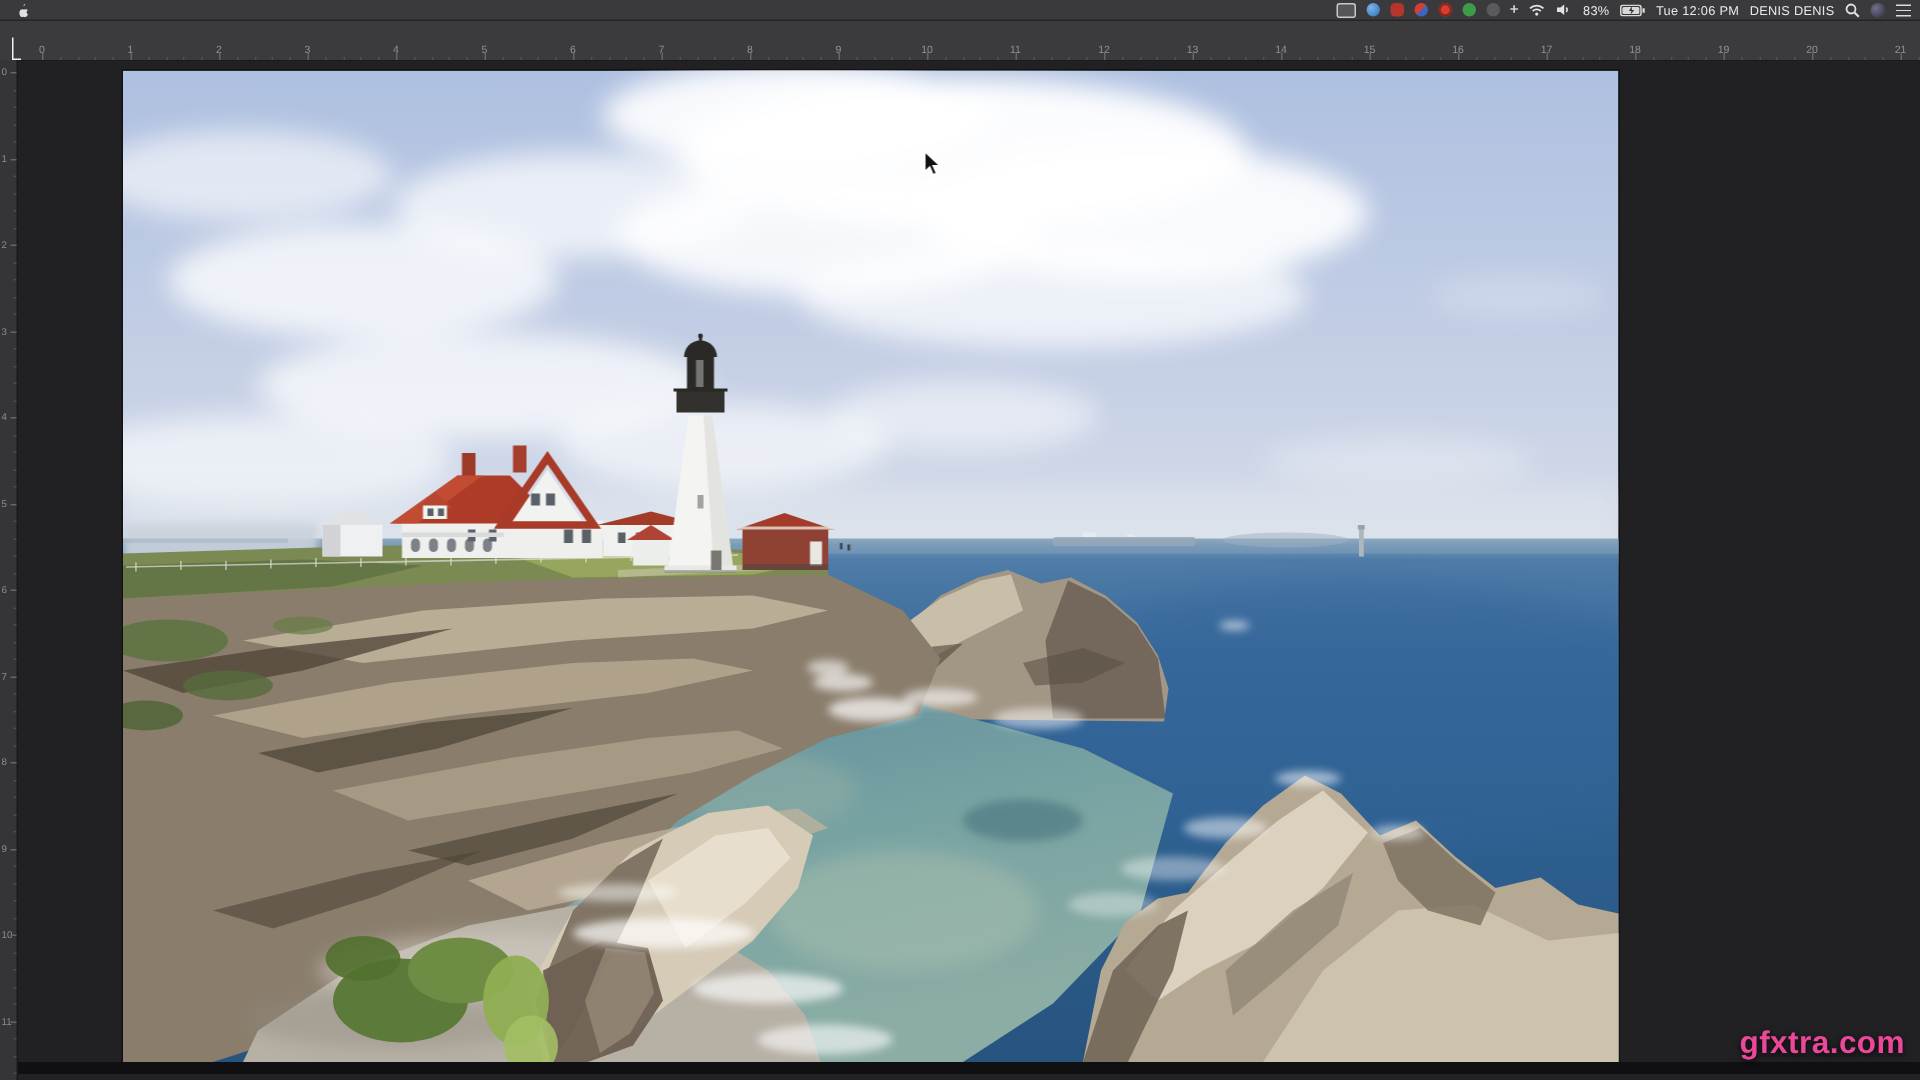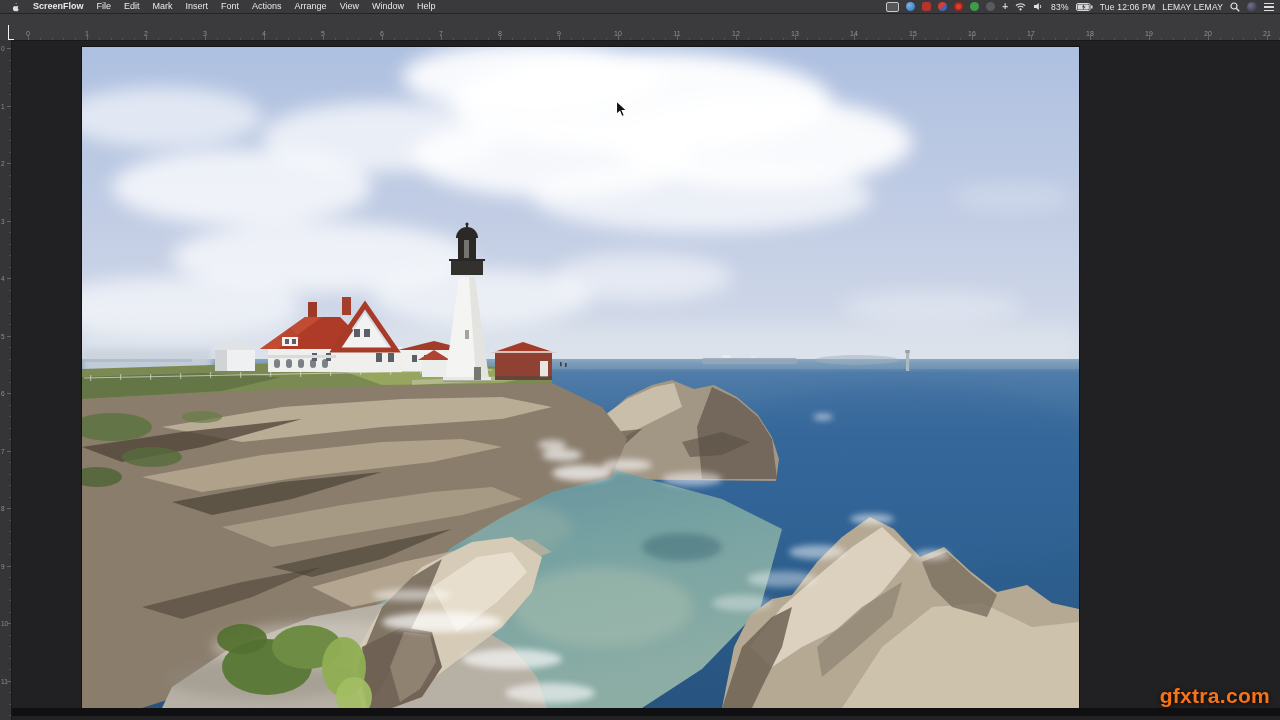--- a/index.html
+++ b/index.html
@@ -44,45 +44,32 @@
 
   
   .canvas{position:absolute;top:40px;left:11px;right:0;bottom:0;background:#212124;z-index:1;}
   .photo{position:absolute;left:82px;top:47px;width:997px;height:661px;overflow:hidden;z-index:10;
          box-shadow:0 0 0 1px rgba(0,0,0,.4);}
   .photo svg{display:block;}
   .bottom-strip{position:absolute;left:0;right:0;top:708px;height:12px;z-index:15;
                 background:linear-gradient(#101012 0 65%,#222225 65% 100%);}
 
   .watermark{position:absolute;right:10px;top:684px;z-index:30;font-size:21px;font-weight:bold;
-             color:#f97316;letter-spacing:.3px;text-shadow:0 1px 4px rgba(0,0,0,.85);}
+             color:#ec4899;letter-spacing:.3px;text-shadow:0 1px 4px rgba(0,0,0,.85);}
   .cursor{position:absolute;left:615px;top:100px;z-index:35;}
 </style>
 </head>
 <body>
 
 <div class="menubar">
   <span class="apple">
     <svg width="8" height="10" viewBox="0 0 9 10">
       <path fill="#e0e0e0" d="M5.4,0.1c0.1,0.7-0.6,1.4-1.3,1.4C4,0.8,4.7,0.2,5.4,0.1z M6.9,9.0c-0.5,0.7-1.0,0.9-1.4,0.9 c-0.5,0-0.8-0.3-1.3-0.3c-0.5,0-0.9,0.3-1.4,0.3C2.0,9.9,1.0,8.2,1.0,6.8c0-1.8,1.1-2.8,2.1-2.8c0.5,0,1.0,0.3,1.3,0.3 c0.3,0,0.8-0.3,1.4-0.3c0.5,0,1.1,0.2,1.5,0.8C6.0,5.5,6.2,7.2,7.5,7.8C7.3,8.2,7.1,8.6,6.9,9.0z"></path>
     </svg>
   </span>
-  <div class="menus" id="menu-items">
-      <span class="menu-item app">ScreenFlow</span>
-      <span class="menu-item">File</span>
-      <span class="menu-item">Edit</span>
-      <span class="menu-item">Mark</span>
-      <span class="menu-item">Insert</span>
-      <span class="menu-item">Font</span>
-      <span class="menu-item">Actions</span>
-      <span class="menu-item">Arrange</span>
-      <span class="menu-item">View</span>
-      <span class="menu-item">Window</span>
-      <span class="menu-item">Help</span>
-    </div>
   <div class="status">
     <span class="si display-ic"></span>
     <span class="si dot globe"></span>
     <span class="si dot redapp"></span>
     <span class="si dot multi"></span>
     <span class="si dot rec"></span>
     <span class="si dot greenapp"></span>
     <span class="si dot darkapp"></span>
     <span class="si plus">+</span>
     <span class="si">
@@ -101,21 +88,21 @@
     <span class="battery-label">83%</span>
     <span class="si">
       <svg width="17" height="8" viewBox="0 0 17 8">
         <rect x="0.5" y="0.5" width="13.5" height="7" rx="1.5" stroke="#d8d8d8" fill="none"></rect>
         <rect x="1.6" y="1.6" width="11.3" height="4.8" rx="1" fill="#d8d8d8"></rect>
         <rect x="15" y="2.5" width="1.5" height="3" fill="#d8d8d8"></rect>
         <path d="M8,1.2 L5.9,4.3 h1.7 L6.9,6.9 L9.6,3.6 H7.9 Z" fill="#3a3a3d"></path>
       </svg>
     </span>
     <span class="clock">Tue 12:06 PM</span>
-    <span class="user-name">LEMAY LEMAY</span>
+    <span class="user-name">DENIS DENIS</span>
     <span class="si">
       <svg width="10" height="10" viewBox="0 0 10 10">
         <circle cx="4" cy="4" r="3" stroke="#e2e2e2" fill="none" stroke-width="1.2"></circle>
         <line x1="6.3" y1="6.3" x2="9.2" y2="9.2" stroke="#e2e2e2" stroke-width="1.4"></line>
       </svg>
     </span>
     <span class="si siri"></span>
     <span class="si nc-lines"></span>
   </div>
 </div>

